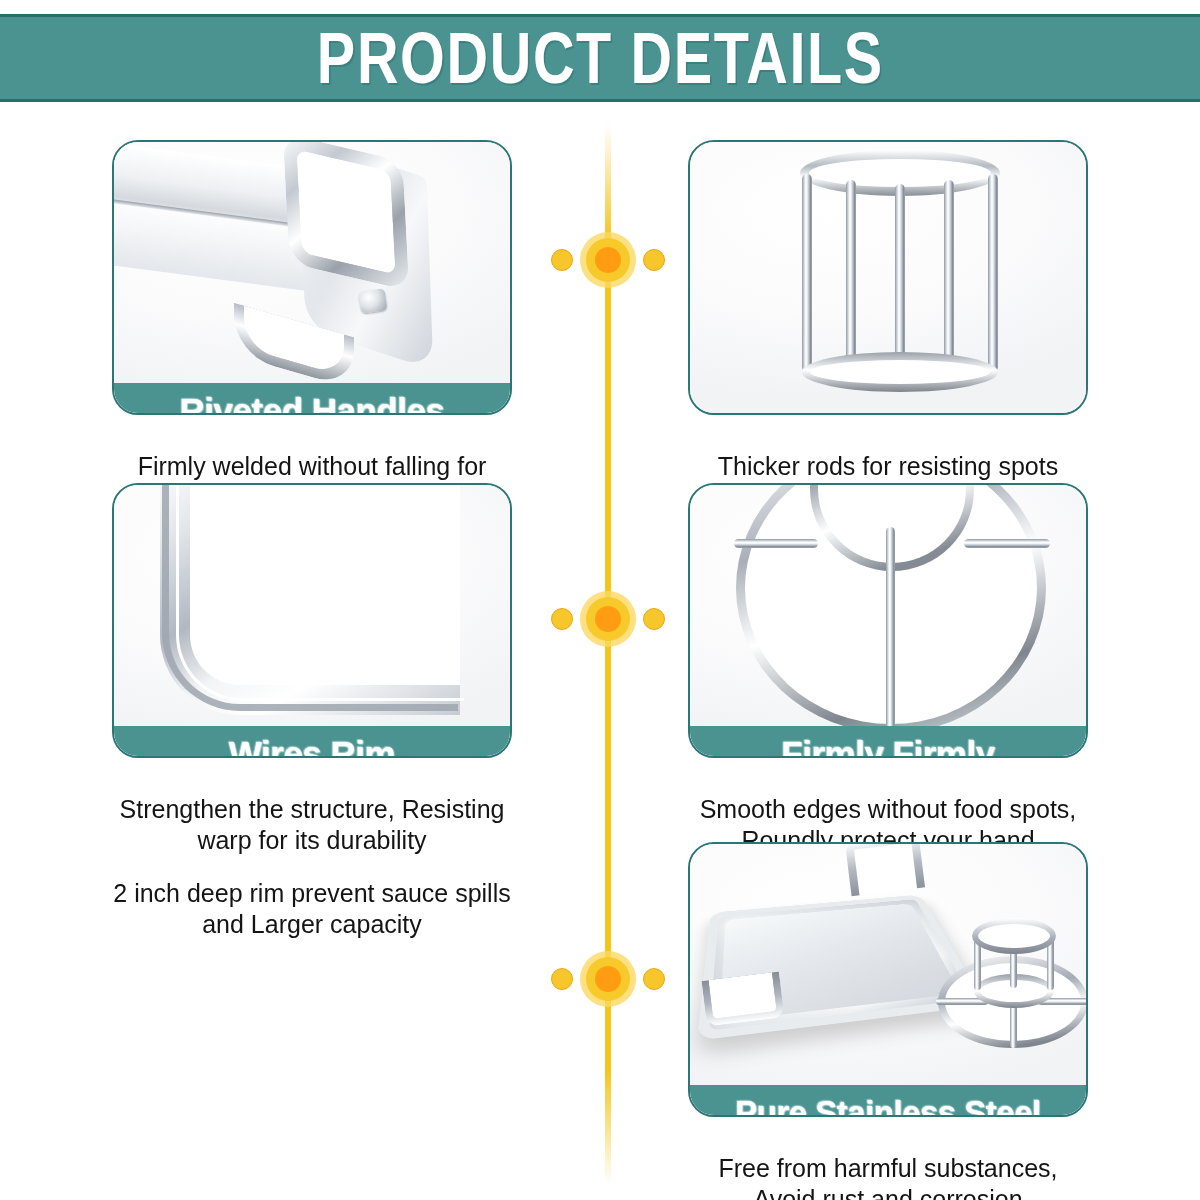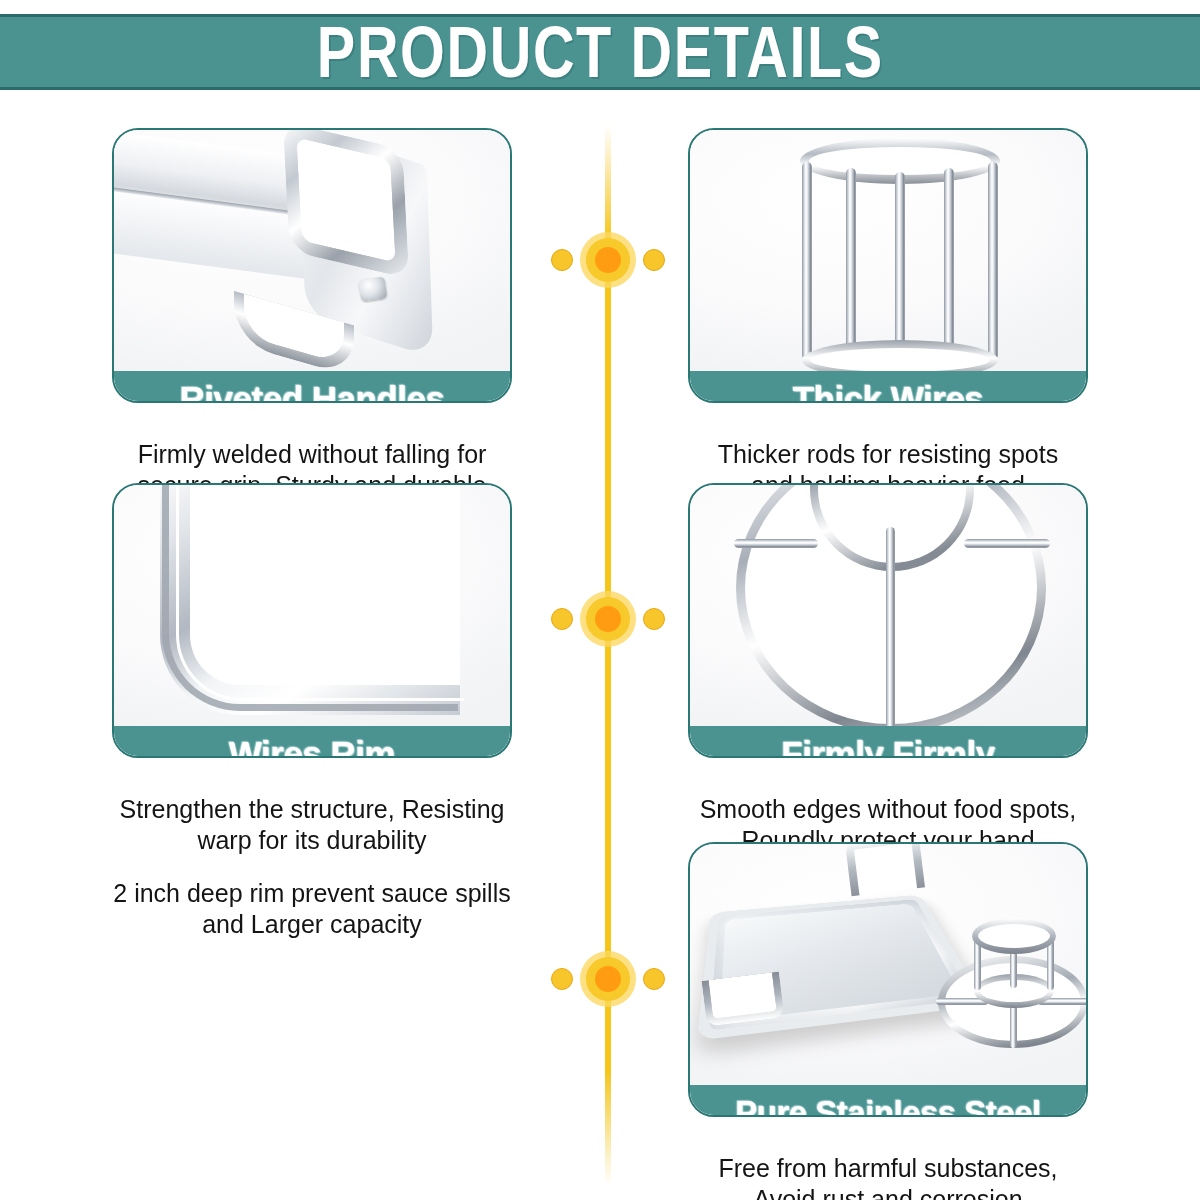--- a/index.html
+++ b/index.html
@@ -19,21 +19,21 @@
     height: 1200px;
     background: #ffffff;
   }
 
   
   .header-banner {
     position: absolute;
     left: 0;
     top: 14px;
     width: 1200px;
-    height: 76px;
+    height: 88px;
     background: #4a9391;
     border-top: 3px solid #2c6b6c;
     border-bottom: 3px solid #2c6b6c;
     display: flex;
     align-items: center;
     justify-content: center;
   }
   .header-title {
     font-family: "Liberation Sans", sans-serif;
     font-size: 72px;
@@ -55,21 +55,21 @@
     width: 1200px;
     height: 1080px;
   }
 
   .cell {
     position: absolute;
     width: 400px;
   }
   .col-left  { left: 112px; }
   .col-right { left: 688px; }
-  .row-1 { top: 8px; }
+  .row-1 { top: 20px; }
   .row-2 { top: 363px; }
   .row-3 { top: 722px; }
 
   
   .photo-frame {
     position: relative;
     width: 400px;
     height: 275px;
     border: 2px solid #2a7775;
     border-radius: 26px;
@@ -518,23 +518,20 @@
           <div class="bg-soft"></div>
           <div class="p2-wrap">
             <div class="p2-ring-top"></div>
             <div class="p2-bar rod" style="left:2px;"></div>
             <div class="p2-bar rod" style="left:46px; top:30px; height:190px;"></div>
             <div class="p2-bar rod" style="left:95px; top:34px; height:188px;"></div>
             <div class="p2-bar rod" style="left:144px; top:30px; height:190px;"></div>
             <div class="p2-bar rod" style="left:188px;"></div>
             <div class="p2-ring-bot"></div>
           </div>
-        </div>
-        <div class="label-banner">
-          <span class="label-text">Thick Wires</span>
         </div>
       </div>
       <div class="caption">Thicker rods for resisting spots
 and holding heavier food</div>
     </div>
 
     <div class="cell col-left row-2">
       <div class="photo-frame">
         <div class="photo-inner">
           <div class="bg-soft"></div>

